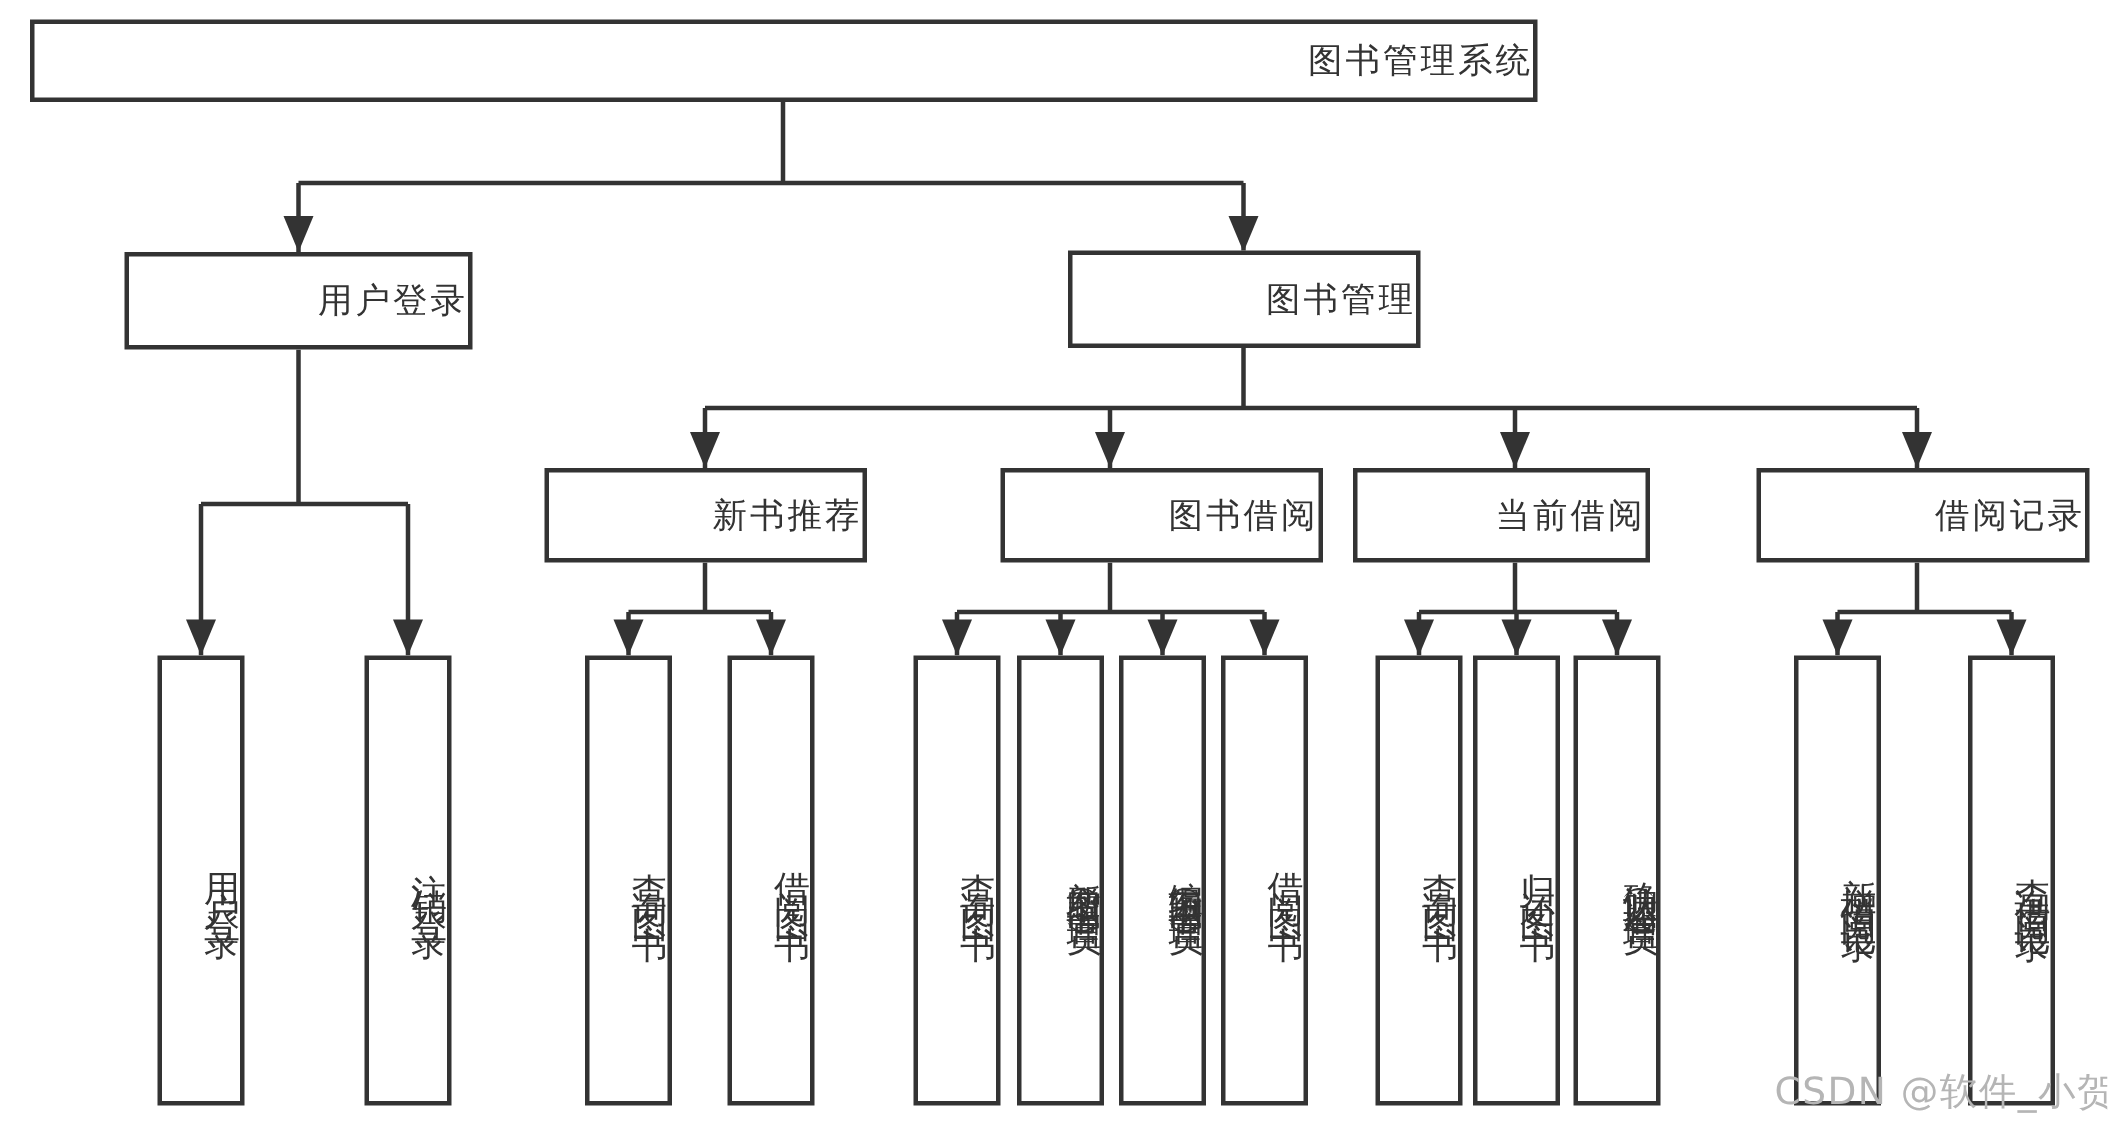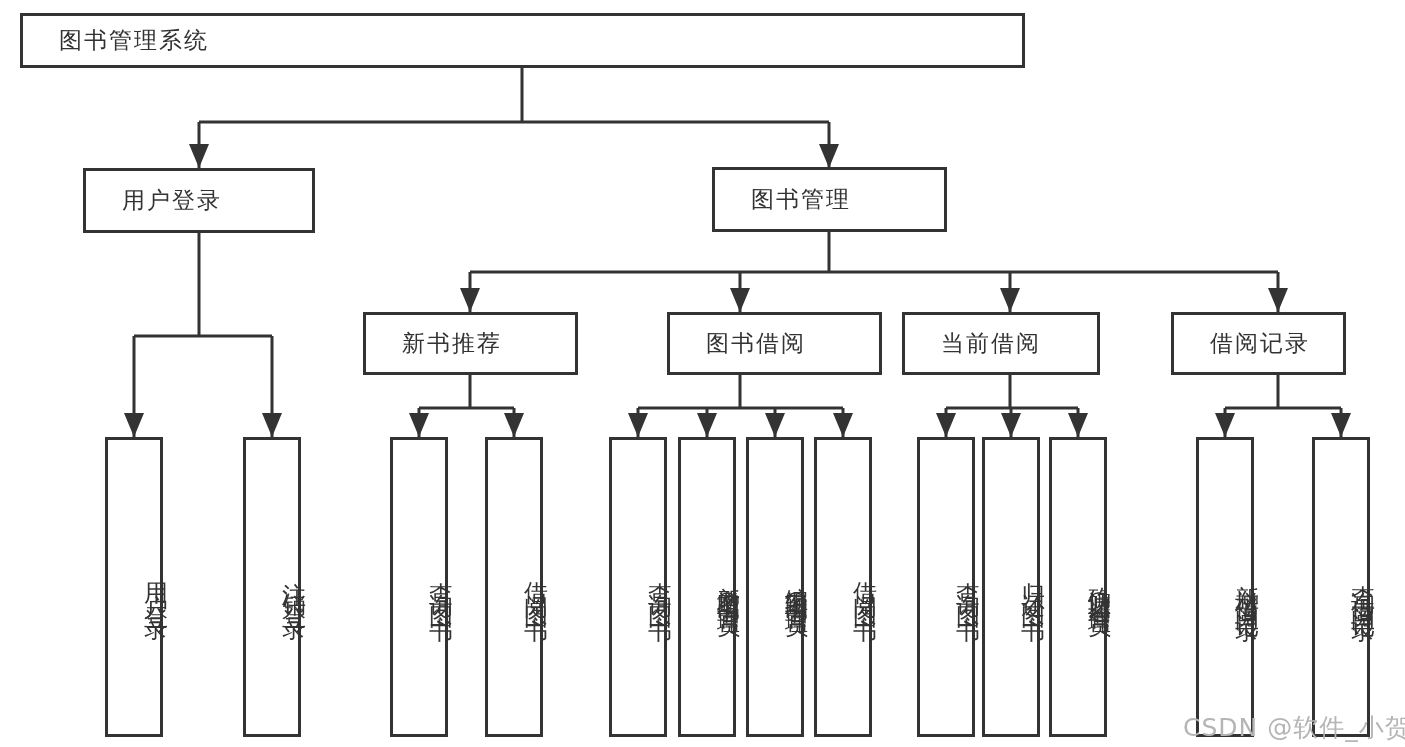--- a/index.html
+++ b/index.html
@@ -8,21 +8,21 @@
     --node_bg:#ffffff;
     --background:#ffffff;
     --watermark:#b5b5b5;
   }
   *{margin:0;padding:0;box-sizing:border-box;}
   html,body{width:1405px;height:747px;background:var(--background);
     font-family:"DejaVu Sans","Liberation Sans",sans-serif;}
   .stage{position:relative;width:1405px;height:747px;background:var(--background);overflow:hidden;}
   .wires{position:absolute;left:0;top:0;color:var(--line);z-index:1;}
   .node{position:absolute;border:3px solid var(--line);background:var(--node_bg);
-    display:flex;align-items:center;justify-content:flex-start;color:var(--text);z-index:2;padding-left:36px;}
+    display:flex;align-items:center;justify-content:flex-end;color:var(--text);z-index:2;padding-left:36px;}
   .hbox span{font-size:23px;letter-spacing:2px;white-space:nowrap;}
   .vcol{top:437px;width:58px;height:300px;}
   .vcol .vtext{writing-mode:vertical-rl;text-orientation:mixed;
     font-size:24px;line-height:1;letter-spacing:12px;}
   .vcol.long6 .vtext{letter-spacing:7px;}
   .vcol.long9 .vtext{letter-spacing:4px;font-size:23px;}
   .watermark{position:absolute;left:1183px;top:711px;font-size:25px;
     color:var(--watermark);z-index:10;white-space:nowrap;letter-spacing:1px;}
 </style>
 </head>
@@ -76,21 +76,21 @@
 
   <div class="node hbox" style="left:712px;top:167px;width:235px;height:65px">
     <span>图书管理</span>
   </div>
   <div class="node hbox" style="left:667px;top:312px;width:215px;height:63px">
     <span>图书借阅</span>
   </div>
   <div class="node hbox" style="left:902px;top:312px;width:198px;height:63px">
     <span>当前借阅</span>
   </div>
-  <div class="node hbox" style="left:1171px;top:312px;width:175px;height:63px">
+  <div class="node hbox" style="left:1171px;top:312px;width:222px;height:63px">
     <span>借阅记录</span>
   </div>
 
   <div class="node vcol" style="left:105px">
     <span class="vtext">用户登录</span>
   </div>
   <div class="node vcol" style="left:243px">
     <span class="vtext">注销登录</span>
   </div>
 

